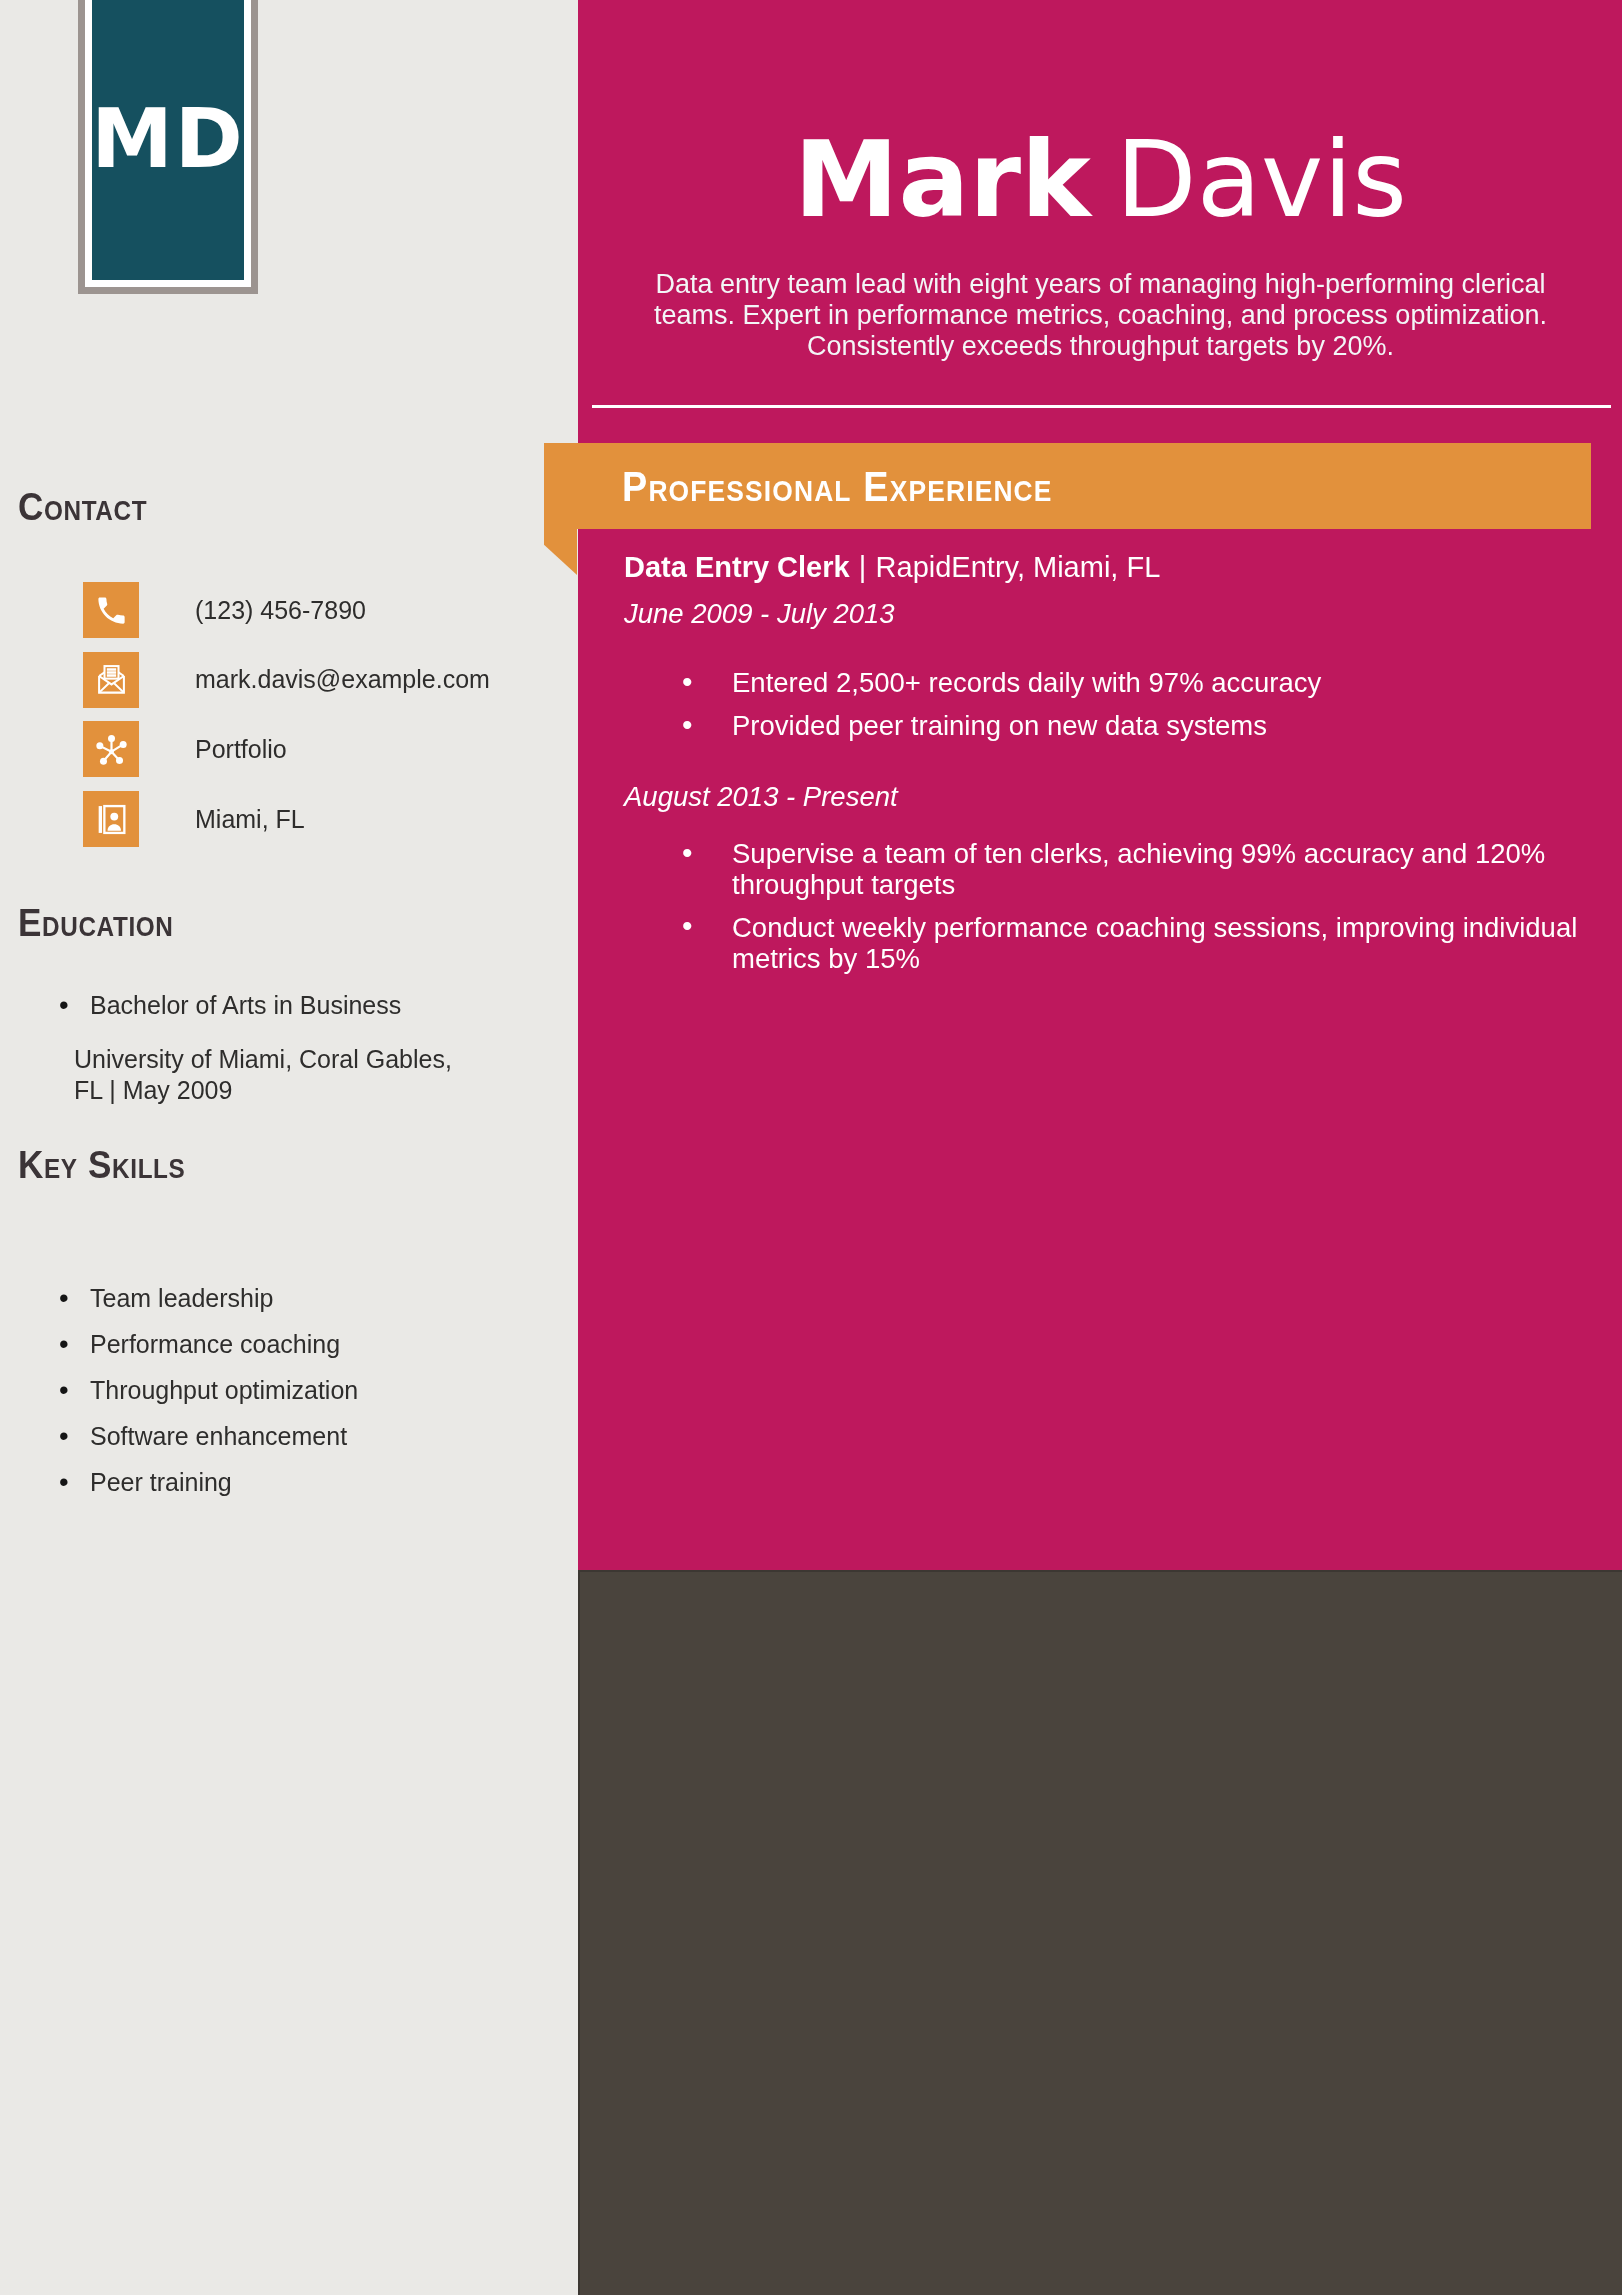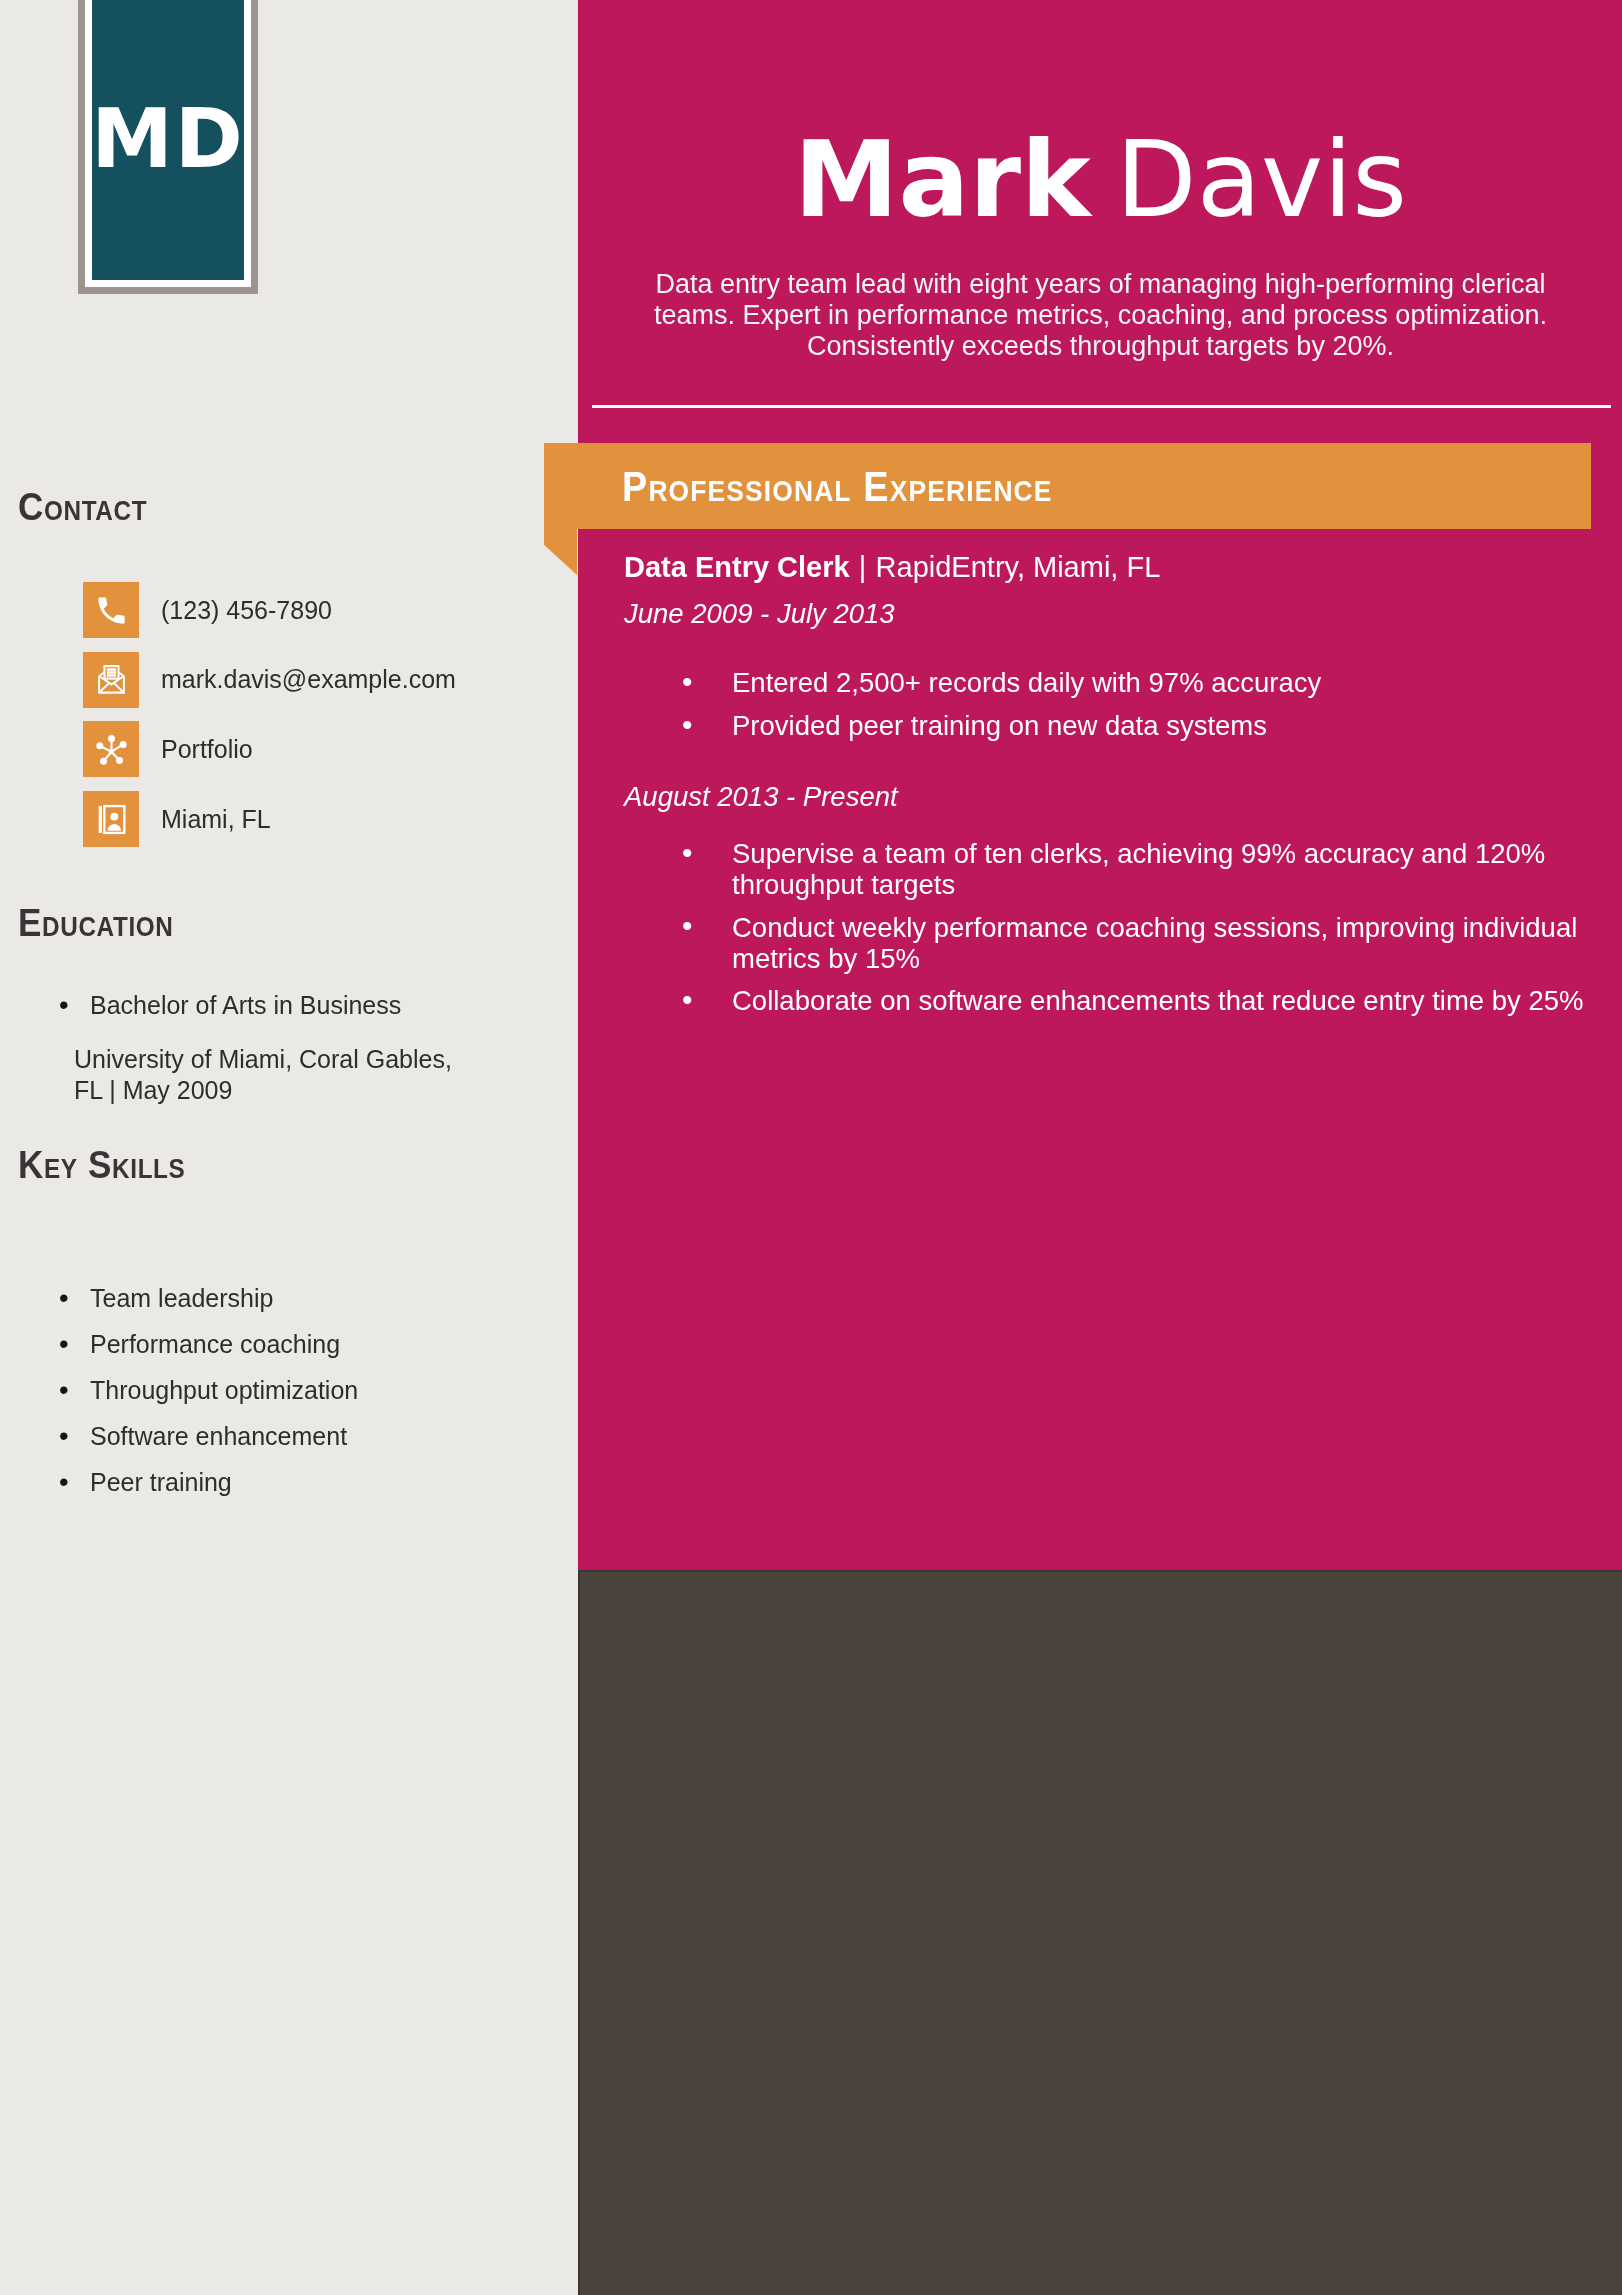--- a/index.html
+++ b/index.html
@@ -47,21 +47,21 @@
   .monogram-inner span{color:#fff;font-family:"DejaVu Sans",sans-serif;font-weight:700;font-size:82px;letter-spacing:2px;
         padding-top:17px;}
 
   .side-heading{position:absolute;left:18.3px;margin:0;color:#3b3437;font-weight:700;font-size:39px;line-height:43px;
         font-variant:small-caps;letter-spacing:0.7px;transform:scaleX(.9);transform-origin:left center;white-space:nowrap;}
   .h-contact{top:485px;}
   .h-education{top:901px;}
   .h-skills{top:1143px;}
 
   .contact-list{position:absolute;left:83px;top:582px;}
-  .contact-row{display:flex;align-items:center;margin-bottom:13.7px;height:56px;}
+  .contact-row{display:flex;align-items:center;margin-bottom:13.7px;height:56px;gap:34px;}
   .icon-box{width:56px;height:56px;background:#e2913c;display:flex;align-items:center;justify-content:center;flex:0 0 56px;}
   .icon-box svg{width:35px;height:35px;display:block;}
   .contact-text{margin-left:22px;color:#2e2d2c;font-size:25px;white-space:nowrap;}
 
   .side-list{list-style:none;margin:16px;padding:0;position:absolute;left:43px;color:#2e2d2c;}
   .side-list li{position:relative;padding-left:31px;font-size:25px;line-height:31px;margin-bottom:15px;}
   .side-list li::before{content:"\2022";position:absolute;left:0;top:-1.3px;font-size:27.5px;color:#151515;}
   .edu-list{top:974px;}
   .edu-school{position:absolute;left:74px;top:1044px;color:#2e2d2c;font-size:25px;line-height:31px;}
   .skills-list{top:1267px;}
@@ -88,21 +88,20 @@
           <li>Entered 2,500+ records daily with 97% accuracy</li>
           <li>Provided peer training on new data systems</li>
         </ul>
       </div>
 
       <div class="job job2">
         <div class="job-dates">August 2013 - Present</div>
         <ul class="main-bullets">
           <li>Supervise a team of ten clerks, achieving 99% accuracy and 120% throughput targets</li>
           <li>Conduct weekly performance coaching sessions, improving individual metrics by 15%</li>
-          <li>Collaborate on software enhancements that reduce entry time by 25%</li>
         </ul>
       </div>
     </section>
   </div>
 
   <div class="bottom-block"></div>
 
   <div class="banner">
     <span class="banner-text">Professional Experience</span>
   </div>

